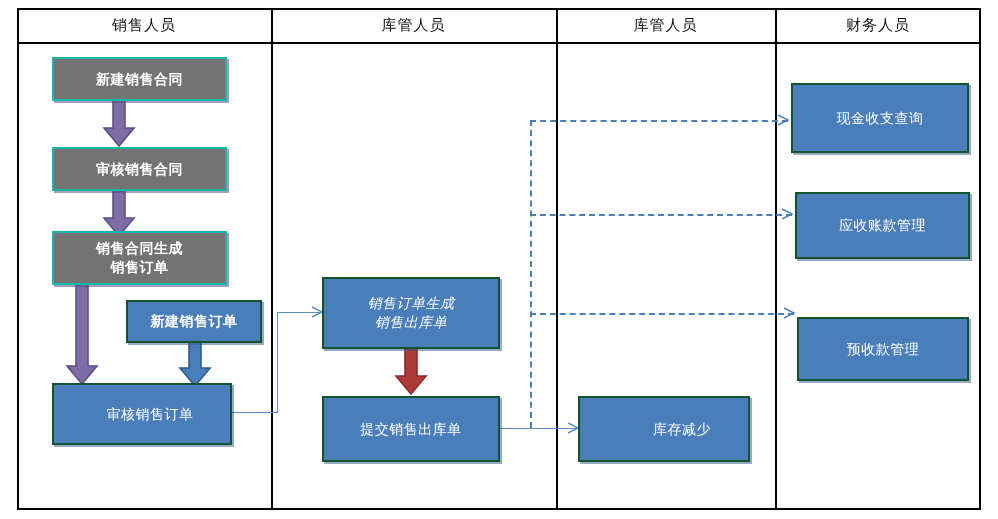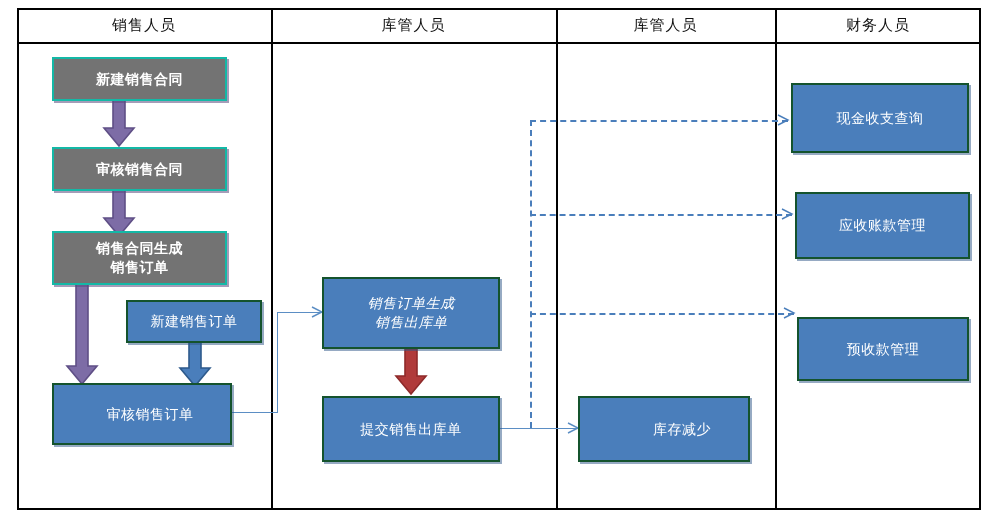--- a/index.html
+++ b/index.html
@@ -106,21 +106,21 @@
 
   <div class="box purple" style="left:52px;top:147px;width:175px;height:44px;">
     <span>审核销售合同</span>
   </div>
 
   <div class="box purple" style="left:52px;top:231px;width:175px;height:54px;flex-direction:column;">
     <span>销售合同生成</span>
     <span>销售订单</span>
   </div>
 
-  <div class="box blue" style="left:126px;top:300px;width:136px;height:43px;">
+  <div class="box blue" style="left:126px;top:300px;width:136px;height:43px;font-weight:bold;">
     <span>新建销售订单</span>
   </div>
 
   <div class="box blue" style="left:52px;top:383px;width:180px;height:62px;padding-left:16px;">
     <span>审核销售订单</span>
   </div>
 
   <div class="box blue" style="left:322px;top:277px;width:178px;height:72px;flex-direction:column;font-style:italic;">
     <span>销售订单生成</span>
     <span>销售出库单</span>

